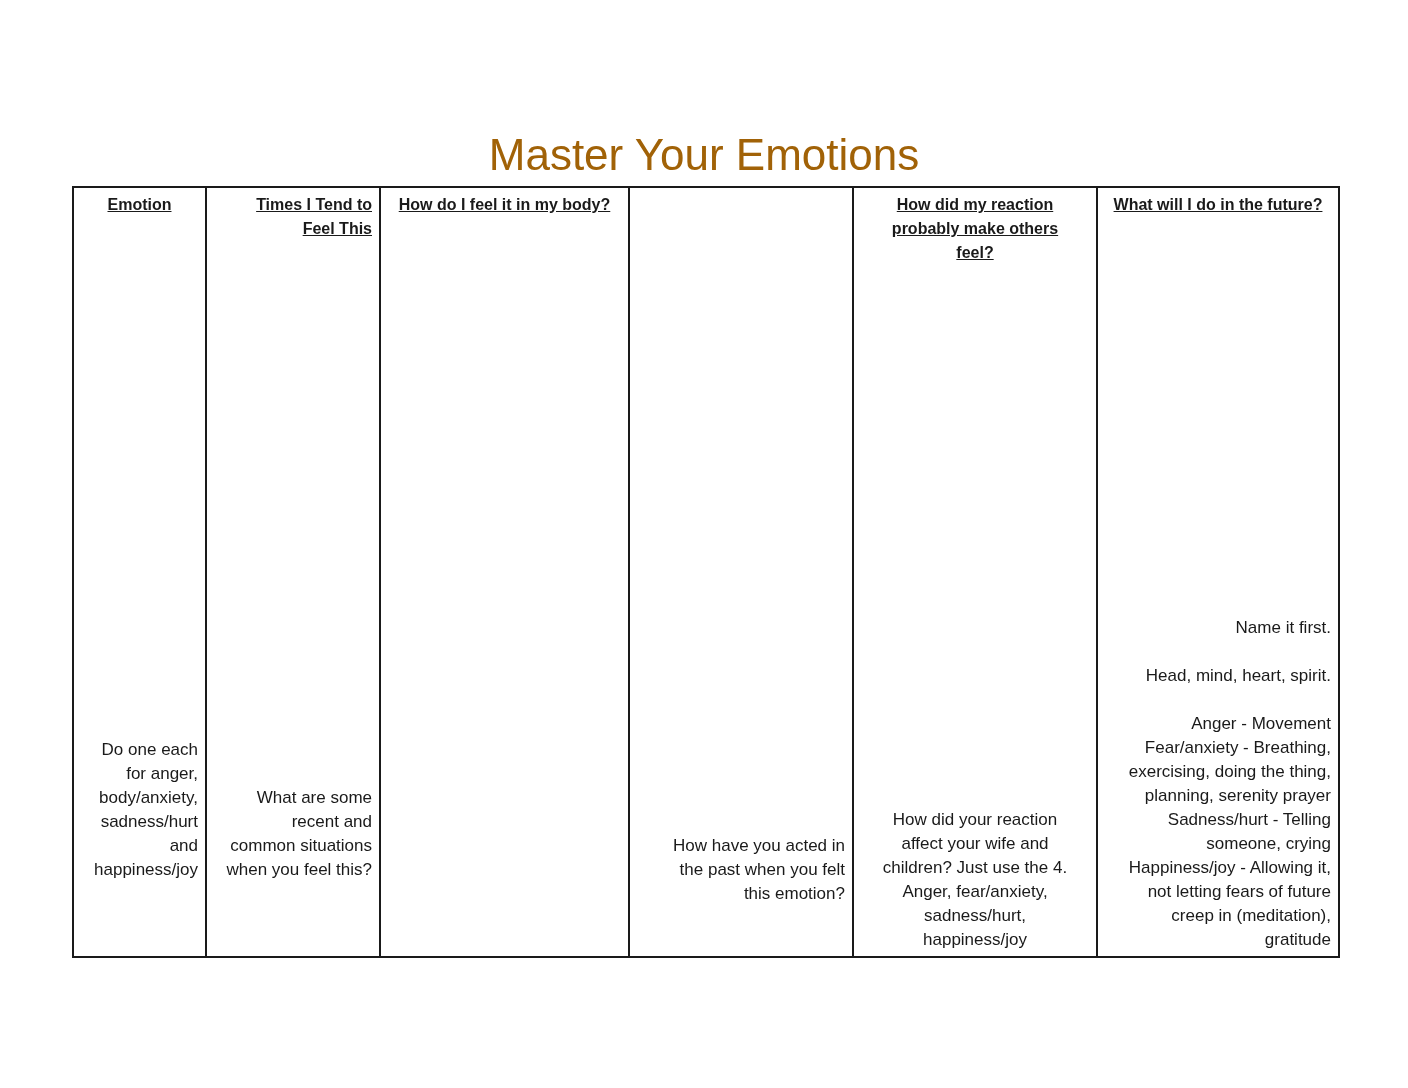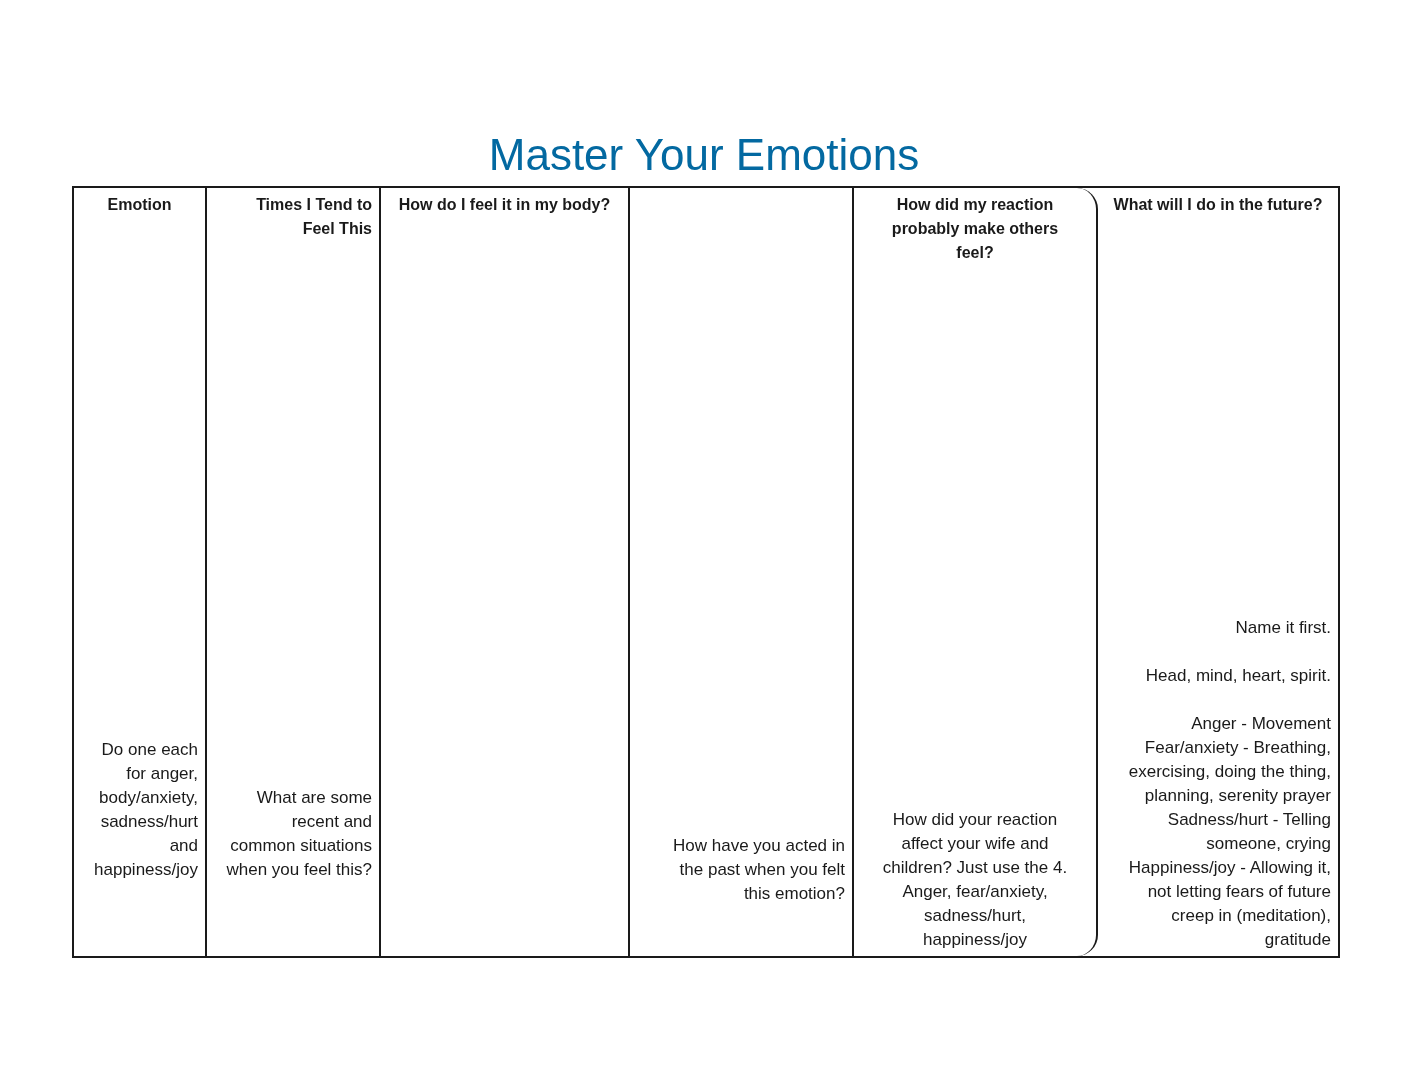--- a/index.html
+++ b/index.html
@@ -19,21 +19,21 @@
   .doc-title {
     position: absolute;
     top: 130px;
     left: 0;
     width: 1408px;
     text-align: center;
     font-size: 44px;
     font-weight: 400;
     line-height: 50px;
     letter-spacing: 0px;
-    color: #0369a1;
+    color: #a16207;
   }
   .doc-table {
     position: absolute;
     left: 72px;
     top: 186px;
     width: 1268px;
     height: 772px;
     box-sizing: border-box;
     border: 2px solid #1a1a1a;
     display: flex;
@@ -45,28 +45,29 @@
     display: flex;
     flex-direction: column;
     padding: 5px 7px 4px 7px;
   }
   .cell:last-child { border-right: none; }
 
   .w1 { width: 133px; }
   .w2 { width: 174px; }
   .w3 { width: 249px; gap: 8px; }
   .w4 { width: 224px; }
-  .w5 { width: 244px; border-radius: 21px; }
+  .w5 { width: 244px; }
   .w6 { flex: 1; }
 
   .cell-header {
     font-weight: 700;
     font-size: 16px;
     line-height: 24px;
     white-space: pre-line;
+    text-decoration: underline;
   }
   .cell-body {
     margin-top: auto;
     font-size: 17px;
     line-height: 24px;
     white-space: pre-line;
   }
   .align-center { text-align: center; }
   .align-left { text-align: right; }
 

